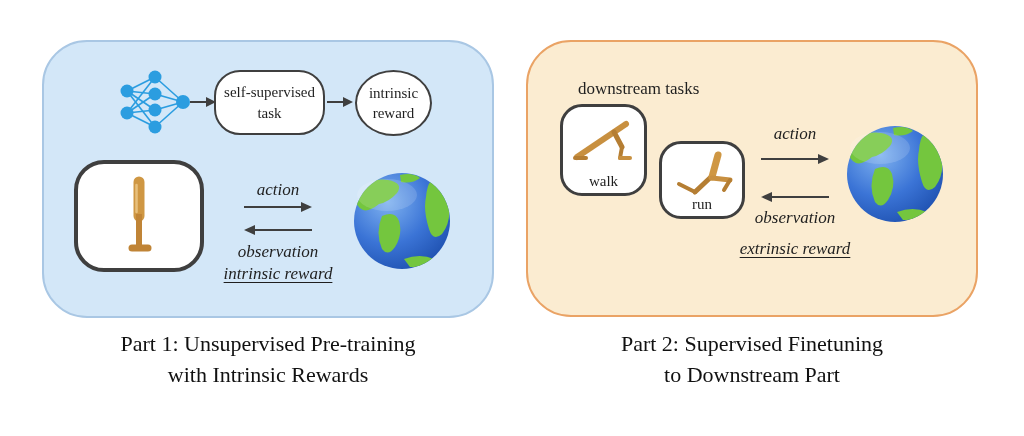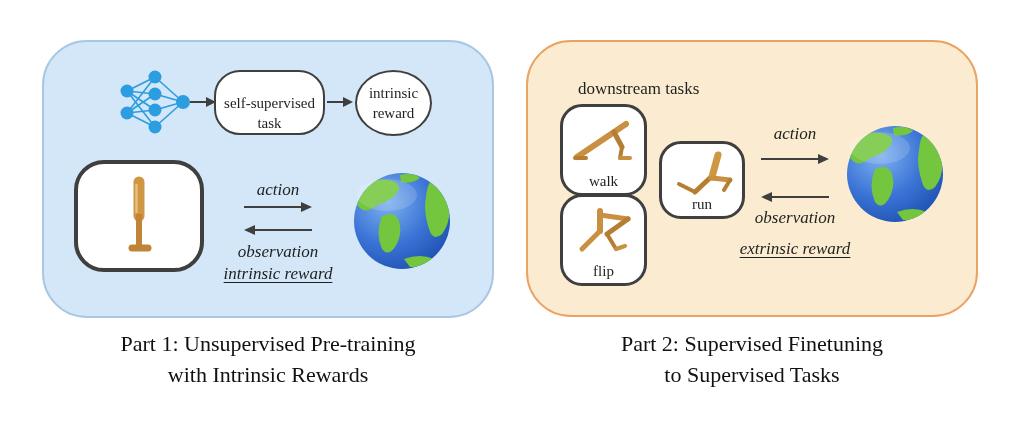--- a/index.html
+++ b/index.html
@@ -14,21 +14,21 @@
 
   .panel{position:absolute;top:40px;height:278px;width:452px;border-radius:45px;}
   .panel.p1{left:42px;background:var(--panel1-fill);border:2px solid var(--panel1-border);}
   .panel.p2{left:526px;background:var(--panel2-fill);border:2px solid var(--panel2-border);height:277px;}
 
   .abs{position:absolute;}
 
   .node-box{position:absolute;background:#ffffff;border:2.2px solid var(--box-border);
     display:flex;align-items:center;justify-content:center;text-align:center;
     font-size:15px;line-height:1.35;color:var(--text);}
-  .ssl-box{left:170px;top:28px;width:111px;height:65px;border-radius:26px;padding:0 8px;align-items:flex-end;}
+  .ssl-box{left:170px;top:28px;width:111px;height:65px;border-radius:26px;padding:0 8px;}
   .reward-ellipse{left:311px;top:28px;width:77px;height:66px;border-radius:50%;padding:0 6px;}
 
   .agent-box{left:30px;top:118px;width:130px;height:112px;border-radius:30px;
     background:#fff;border:4px solid var(--box-border);position:absolute;
     display:flex;align-items:center;justify-content:center;}
 
   .task-box{position:absolute;width:87px;height:92px;border-radius:22px;background:#fff;
     border:3px solid var(--box-border);}
   .task-box .task-label{position:absolute;bottom:3px;left:0;right:0;text-align:center;
     font-size:15px;color:var(--text);}
@@ -152,31 +152,20 @@
       <svg width="70" height="52" viewBox="0 0 70 52">
         <line x1="8" y1="44" x2="57" y2="11" stroke="#c89040" stroke-width="6" stroke-linecap="round"></line>
         <line x1="6" y1="45" x2="17" y2="45" stroke="#b57e33" stroke-width="4" stroke-linecap="round"></line>
         <line x1="45" y1="19" x2="53" y2="34" stroke="#b57e33" stroke-width="5" stroke-linecap="round"></line>
         <line x1="53" y1="34" x2="51" y2="45" stroke="#b57e33" stroke-width="4" stroke-linecap="round"></line>
         <line x1="51" y1="45" x2="61" y2="45" stroke="#c89040" stroke-width="4" stroke-linecap="round"></line>
       </svg>
       <div class="task-label">walk</div>
     </div>
 
-    <div class="task-box" style="left:32px;top:152px;">
-      <svg width="70" height="54" viewBox="0 0 70 54">
-        <line x1="31" y1="8" x2="31" y2="28" stroke="#c89040" stroke-width="6" stroke-linecap="round"></line>
-        <line x1="31" y1="12" x2="59" y2="16" stroke="#c89040" stroke-width="5" stroke-linecap="round"></line>
-        <line x1="59" y1="16" x2="38" y2="31" stroke="#b57e33" stroke-width="5" stroke-linecap="round"></line>
-        <line x1="38" y1="31" x2="47" y2="46" stroke="#b57e33" stroke-width="4" stroke-linecap="round"></line>
-        <line x1="47" y1="46" x2="56" y2="43" stroke="#c89040" stroke-width="4" stroke-linecap="round"></line>
-        <line x1="31" y1="28" x2="13" y2="46" stroke="#c89040" stroke-width="5" stroke-linecap="round"></line>
-      </svg>
-      <div class="task-label">flip</div>
-    </div>
 
     <div class="task-box" style="left:131px;top:99px;width:86px;height:78px;">
       <svg width="70" height="50" viewBox="0 0 70 50">
         <line x1="12" y1="34" x2="28" y2="42" stroke="#b57e33" stroke-width="4" stroke-linecap="round"></line>
         <line x1="28" y1="42" x2="45" y2="26" stroke="#b57e33" stroke-width="5" stroke-linecap="round"></line>
         <line x1="45" y1="27" x2="51" y2="5" stroke="#cf9743" stroke-width="7" stroke-linecap="round"></line>
         <line x1="45" y1="28" x2="63" y2="30" stroke="#c89040" stroke-width="5" stroke-linecap="round"></line>
         <line x1="63" y1="30" x2="57" y2="40" stroke="#b57e33" stroke-width="4" stroke-linecap="round"></line>
       </svg>
       <div class="task-label">run</div>
@@ -212,16 +201,16 @@
         <path d="M 79 10 Q 93 17 97 35 Q 99 51 90 63 Q 81 71 77 58 Q 71 39 74 26 Q 75 14 79 10 Z"></path>
         <path d="M 52 88 Q 68 82 82 88 Q 74 97 58 96 Z"></path>
         <path d="M 48 4 Q 61 1 68 7 Q 60 13 49 11 Z"></path>
       </g>
       <ellipse cx="35" cy="24" rx="30" ry="16" fill="#ffffff" opacity="0.14"></ellipse>
     </svg>
   </div>
 
   <div class="caption c2">
     <div>Part 2: Supervised Finetuning</div>
-    <div>to Supervised Tasks</div>
+    <div>to Downstream Part</div>
   </div>
 
 </div>
 
 </body></html>

